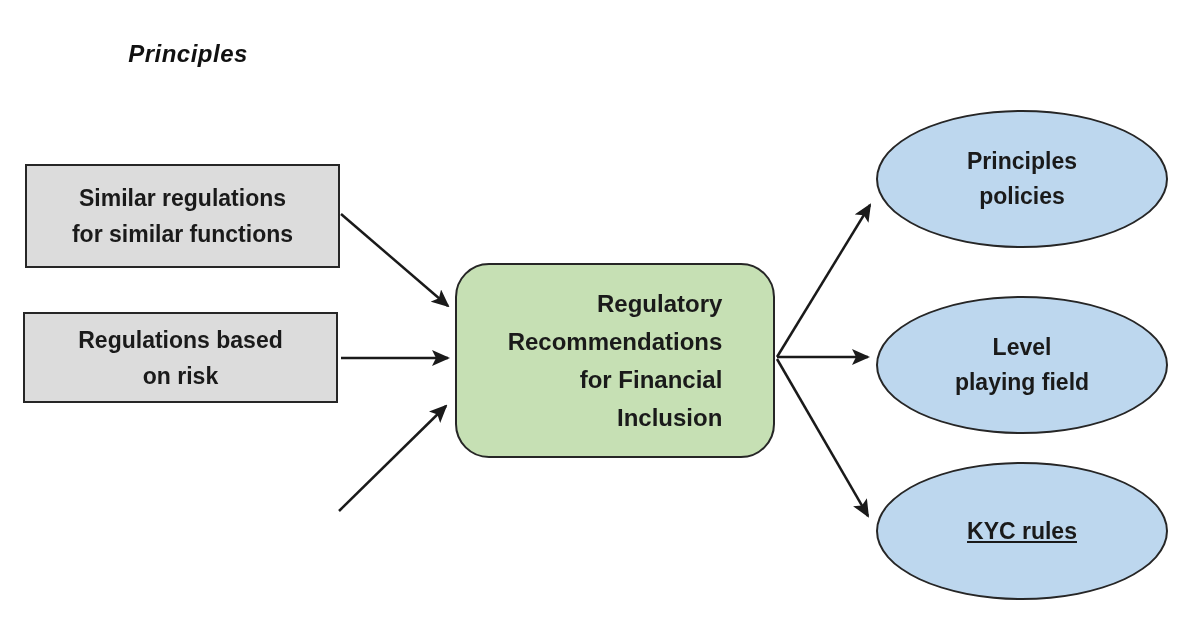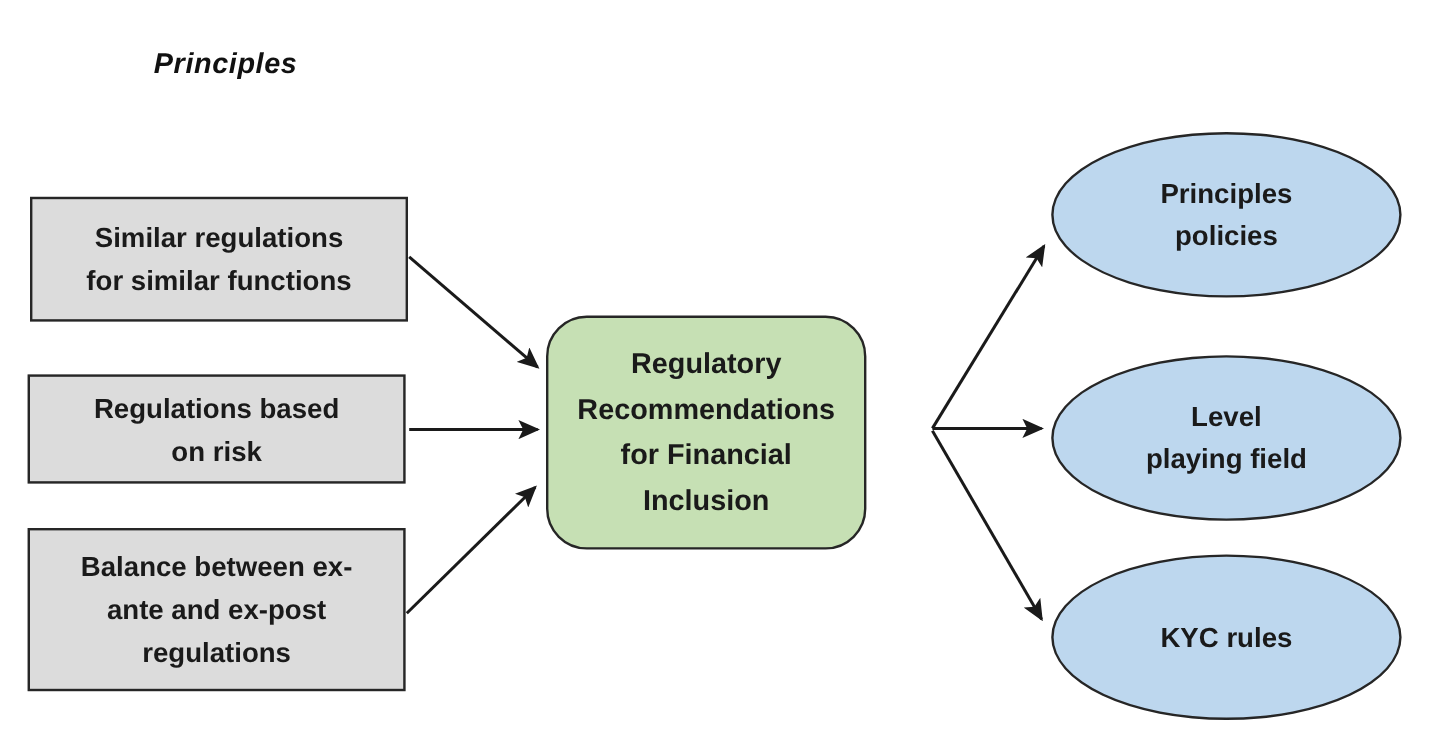--- a/index.html
+++ b/index.html
@@ -90,28 +90,25 @@
     <line class="arrow-line" x1="777" y1="357" x2="868" y2="357" marker-end="url(#ah)"></line>
     <line class="arrow-line" x1="777" y1="359" x2="868" y2="516" marker-end="url(#ah)"></line>
   </svg>
 
   <div class="col-title" style="left:58px; top:40px;">Principles</div>
 
   <div class="node principle-box" style="left:25px; top:164px; width:315px; height:104px;">Similar regulations
 for similar functions</div>
   <div class="node principle-box" style="left:23px; top:312px; width:315px; height:91px;">Regulations based
 on risk</div>
-  <div class="node principle-box" style="left:23px; top:440px; width:315px; height:136px;">Balance between ex-
-ante and ex-post
-regulations</div>
 
-  <div class="node center-box" style="left:455px; top:263px; width:267px; height:195px;">Regulatory
+  <div class="node center-box" style="left:455px; top:263px; width:320px; height:195px;text-align:right;">Regulatory
 Recommendations
 for Financial
 Inclusion</div>
 
   <div class="node area-ellipse" style="left:876px; top:110px; width:292px; height:138px;">Principles
 policies</div>
   <div class="node area-ellipse" style="left:876px; top:296px; width:292px; height:138px;">Level
 playing field</div>
-  <div class="node area-ellipse" style="left:876px; top:462px; width:292px; height:138px;">KYC rules</div>
+  <div class="node area-ellipse" style="left:876px; top:462px; width:292px; height:138px;text-decoration:underline;">KYC rules</div>
 
 </div>
 
 </body></html>

